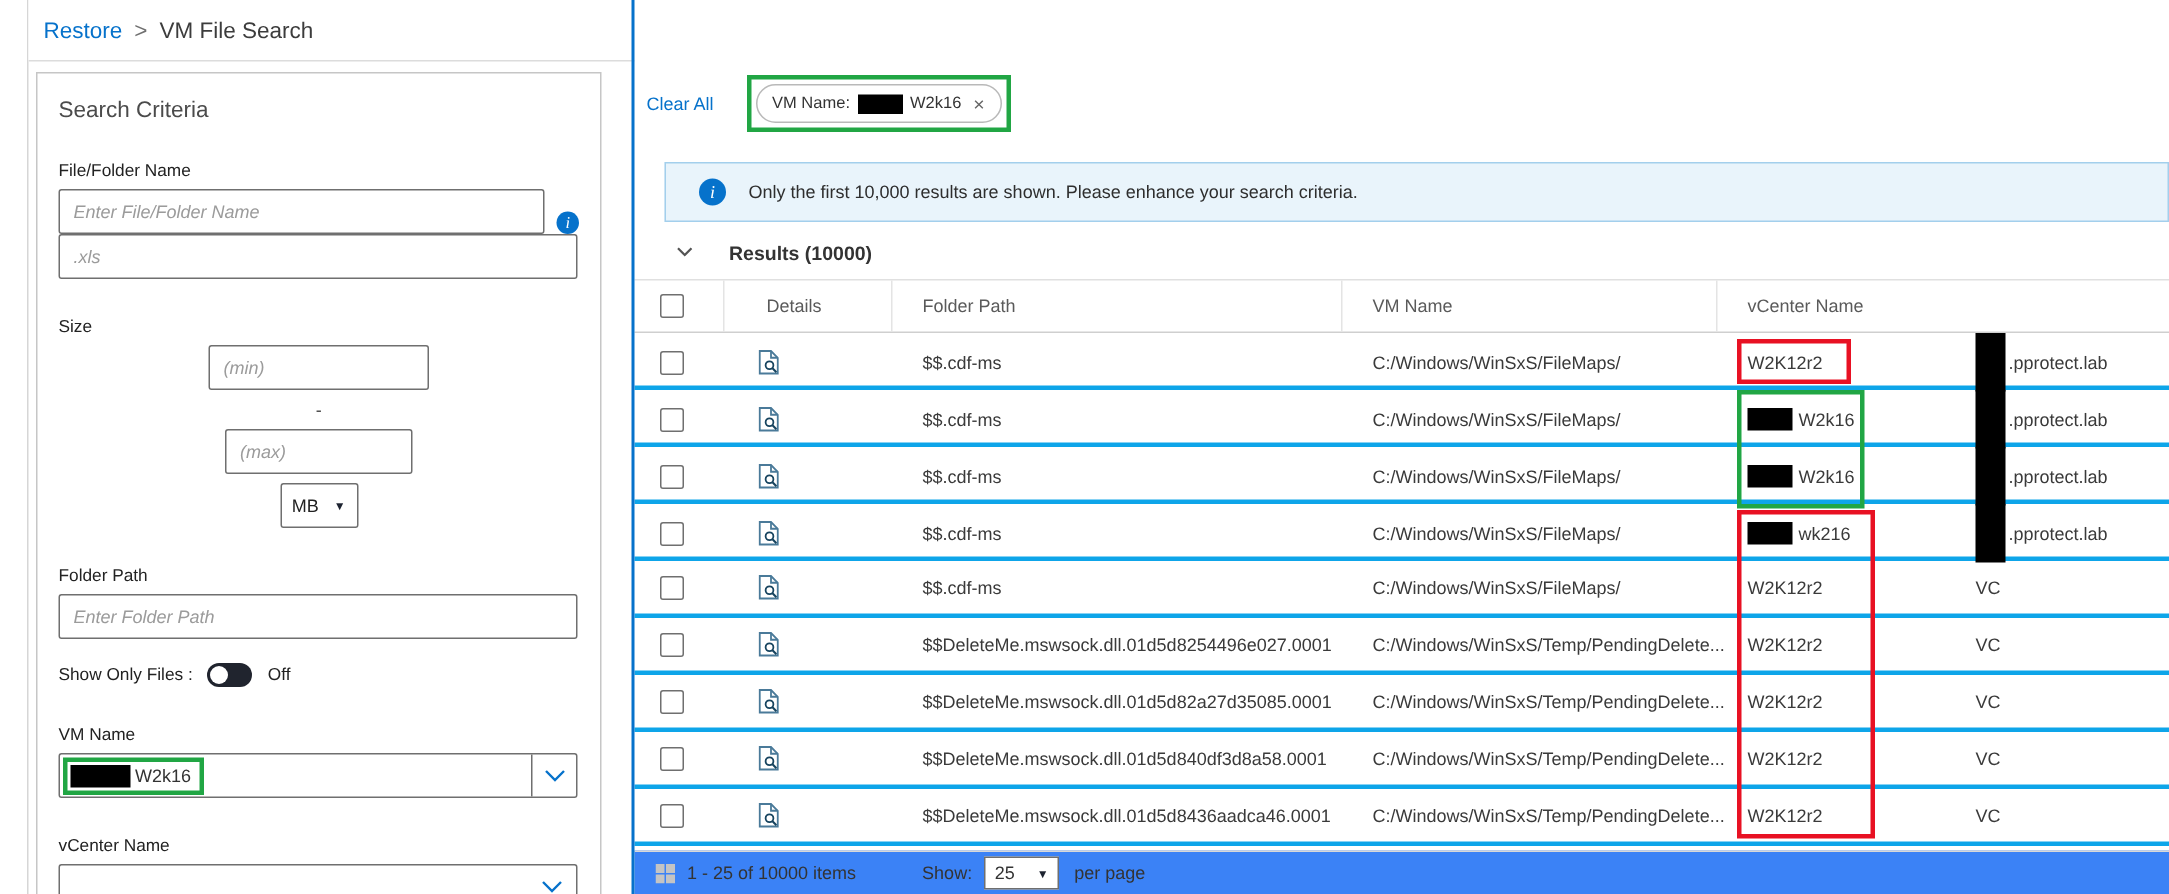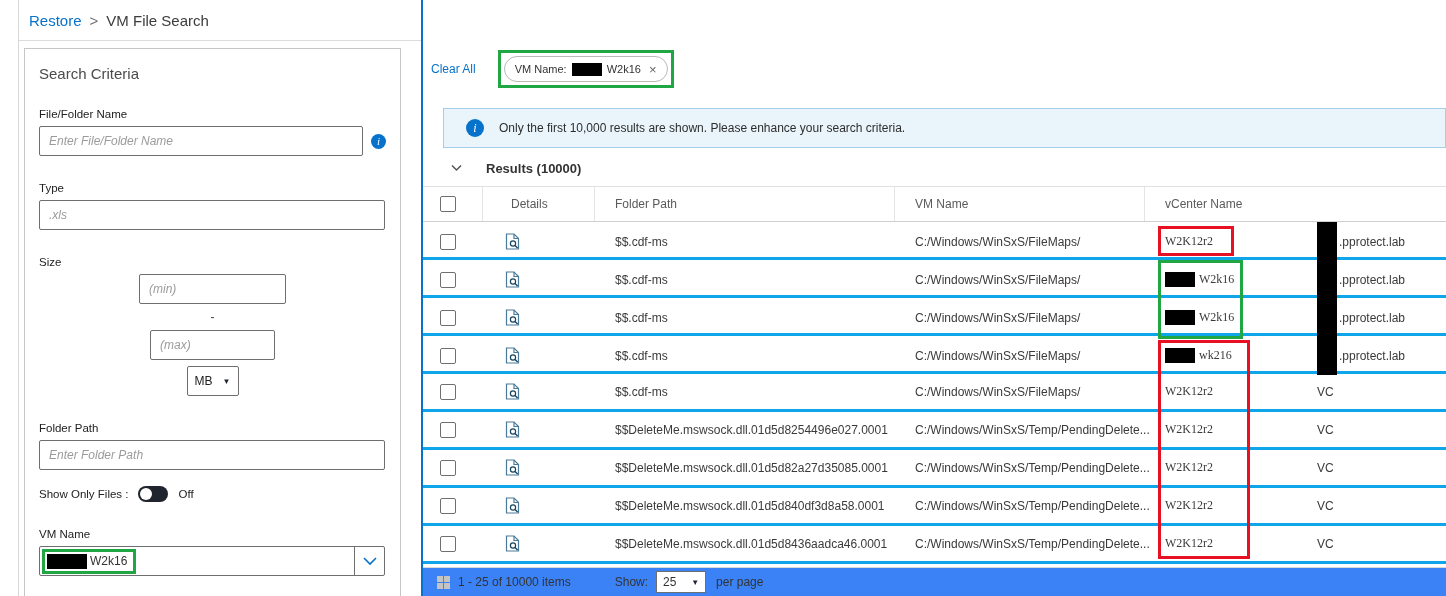--- a/index.html
+++ b/index.html
@@ -18,21 +18,21 @@
 
   
   .sidebar{position:absolute;left:24px;top:48px;width:377px;height:560px;border:1px solid #c6c6c6;background:#fff;box-sizing:border-box;padding:14px 14px 0 14px;}
   .sc-title{font-size:15px;font-weight:400;color:#4b4b4b;margin:2px 0 4px;}
   .f-label{font-size:11.5px;color:#222;margin:26px 0 6px;}
   .f-label.inline{margin:0;}
   .f-label.gap-lg{margin-top:26px;}
   input.t-input{box-sizing:border-box;height:30px;border:1px solid #6f6f6f;border-radius:2px;padding:0 9px;font-size:12px;color:#444;background:#fff;font-family:"Liberation Sans",sans-serif;}
   input.t-input::placeholder{color:#9b9b9b;font-style:italic;}
   .w334{width:334px;} .w346{width:346px;} .w147{width:147px;} .w125{width:125px;}
-  .input-row{display:flex;align-items:center;gap:8px;}
+  .input-row{display:flex;align-items:flex-end;gap:8px;}
   .info-dot{width:15px;height:15px;border-radius:50%;background:#0672cb;color:#fff;font-family:"Liberation Serif",serif;font-style:italic;font-size:11px;display:flex;align-items:center;justify-content:center;flex:none;}
   .info-dot.lg{width:18px;height:18px;font-size:12px;}
   .size-row{display:flex;align-items:center;gap:6px;flex-direction:column;}
   .dash{color:#444;font-size:12px;}
   .unit-select{width:52px;height:30px;border:1px solid #6f6f6f;border-radius:2px;box-sizing:border-box;display:flex;align-items:center;justify-content:space-between;padding:0 7px;font-size:12px;color:#222;background:#fff;cursor:pointer;}
   .tri{font-size:8px;color:#1d2330;}
   .toggle-row{display:flex;align-items:center;margin-top:16px;}
   .toggle-row.last{margin-top:20px;}
   .toggle{width:30px;height:16px;border-radius:9px;background:#20242e;position:relative;margin:0 10px;flex:none;cursor:pointer;}
   .toggle::after{content:"";position:absolute;left:2px;top:2px;width:12px;height:12px;border-radius:50%;background:#fff;}
@@ -65,21 +65,21 @@
   .th{display:flex;align-items:center;padding-left:20px;font-size:12px;color:#5a5a5a;border-right:1px solid #e4e4e4;cursor:pointer;}
   .th-check{padding-left:17px;}
   .th-details{padding-left:28px;}
   .th-name{justify-content:space-between;padding-right:10px;}
   .th-last{border-right:none;}
   .sort{color:#666;font-size:13px;}
   .tr{height:38px;border-bottom:3px solid #0ea5e9;background:#fff;}
   .td{display:flex;align-items:center;padding-left:20px;font-size:12px;color:#3a3a3a;white-space:nowrap;}
   .td-check{padding-left:17px;}
   .td-details{padding-left:22px;}
-  .td-vm{gap:4px;font-family:Liberation Serif, serif;}
+  .td-vm{gap:4px;}
   .checkbox{width:14px;height:14px;border:1px solid #6f6f6f;border-radius:2px;background:#fff;display:inline-block;cursor:pointer;}
   .redact{background:#000;display:none;}
   .redact.show{display:inline-block;}
   .redact.sm{width:30px;height:15px;flex:none;}
   .redact.tall{width:20px;height:39px;flex:none;margin-right:2px;}
   .file-search-icon{cursor:pointer;}
 
   .ann{position:absolute;pointer-events:none;z-index:6;box-sizing:border-box;}
   .ann.red{border:3px solid #e81123;}
   .ann.green{border:3px solid #21a644;}
@@ -109,21 +109,20 @@
 
   <aside class="sidebar">
     <h2 class="sc-title">Search Criteria</h2>
 
     <div class="f-label">File/Folder Name</div>
     <div class="input-row">
       <input class="t-input w334" type="text" placeholder="Enter File/Folder Name" style="">
       <span class="info-dot">i</span>
     </div>
 
-    <div class="f-label">Type</div>
     <input class="t-input w346" type="text" placeholder=".xls" style="">
 
     <div class="f-label">Size</div>
     <div class="size-row">
       <input class="t-input w147" type="text" placeholder="(min)" style="">
       <span class="dash">-</span>
       <input class="t-input w125" type="text" placeholder="(max)" style="">
       <div class="unit-select">
         <span>MB</span>
         <span class="tri">▼</span>

